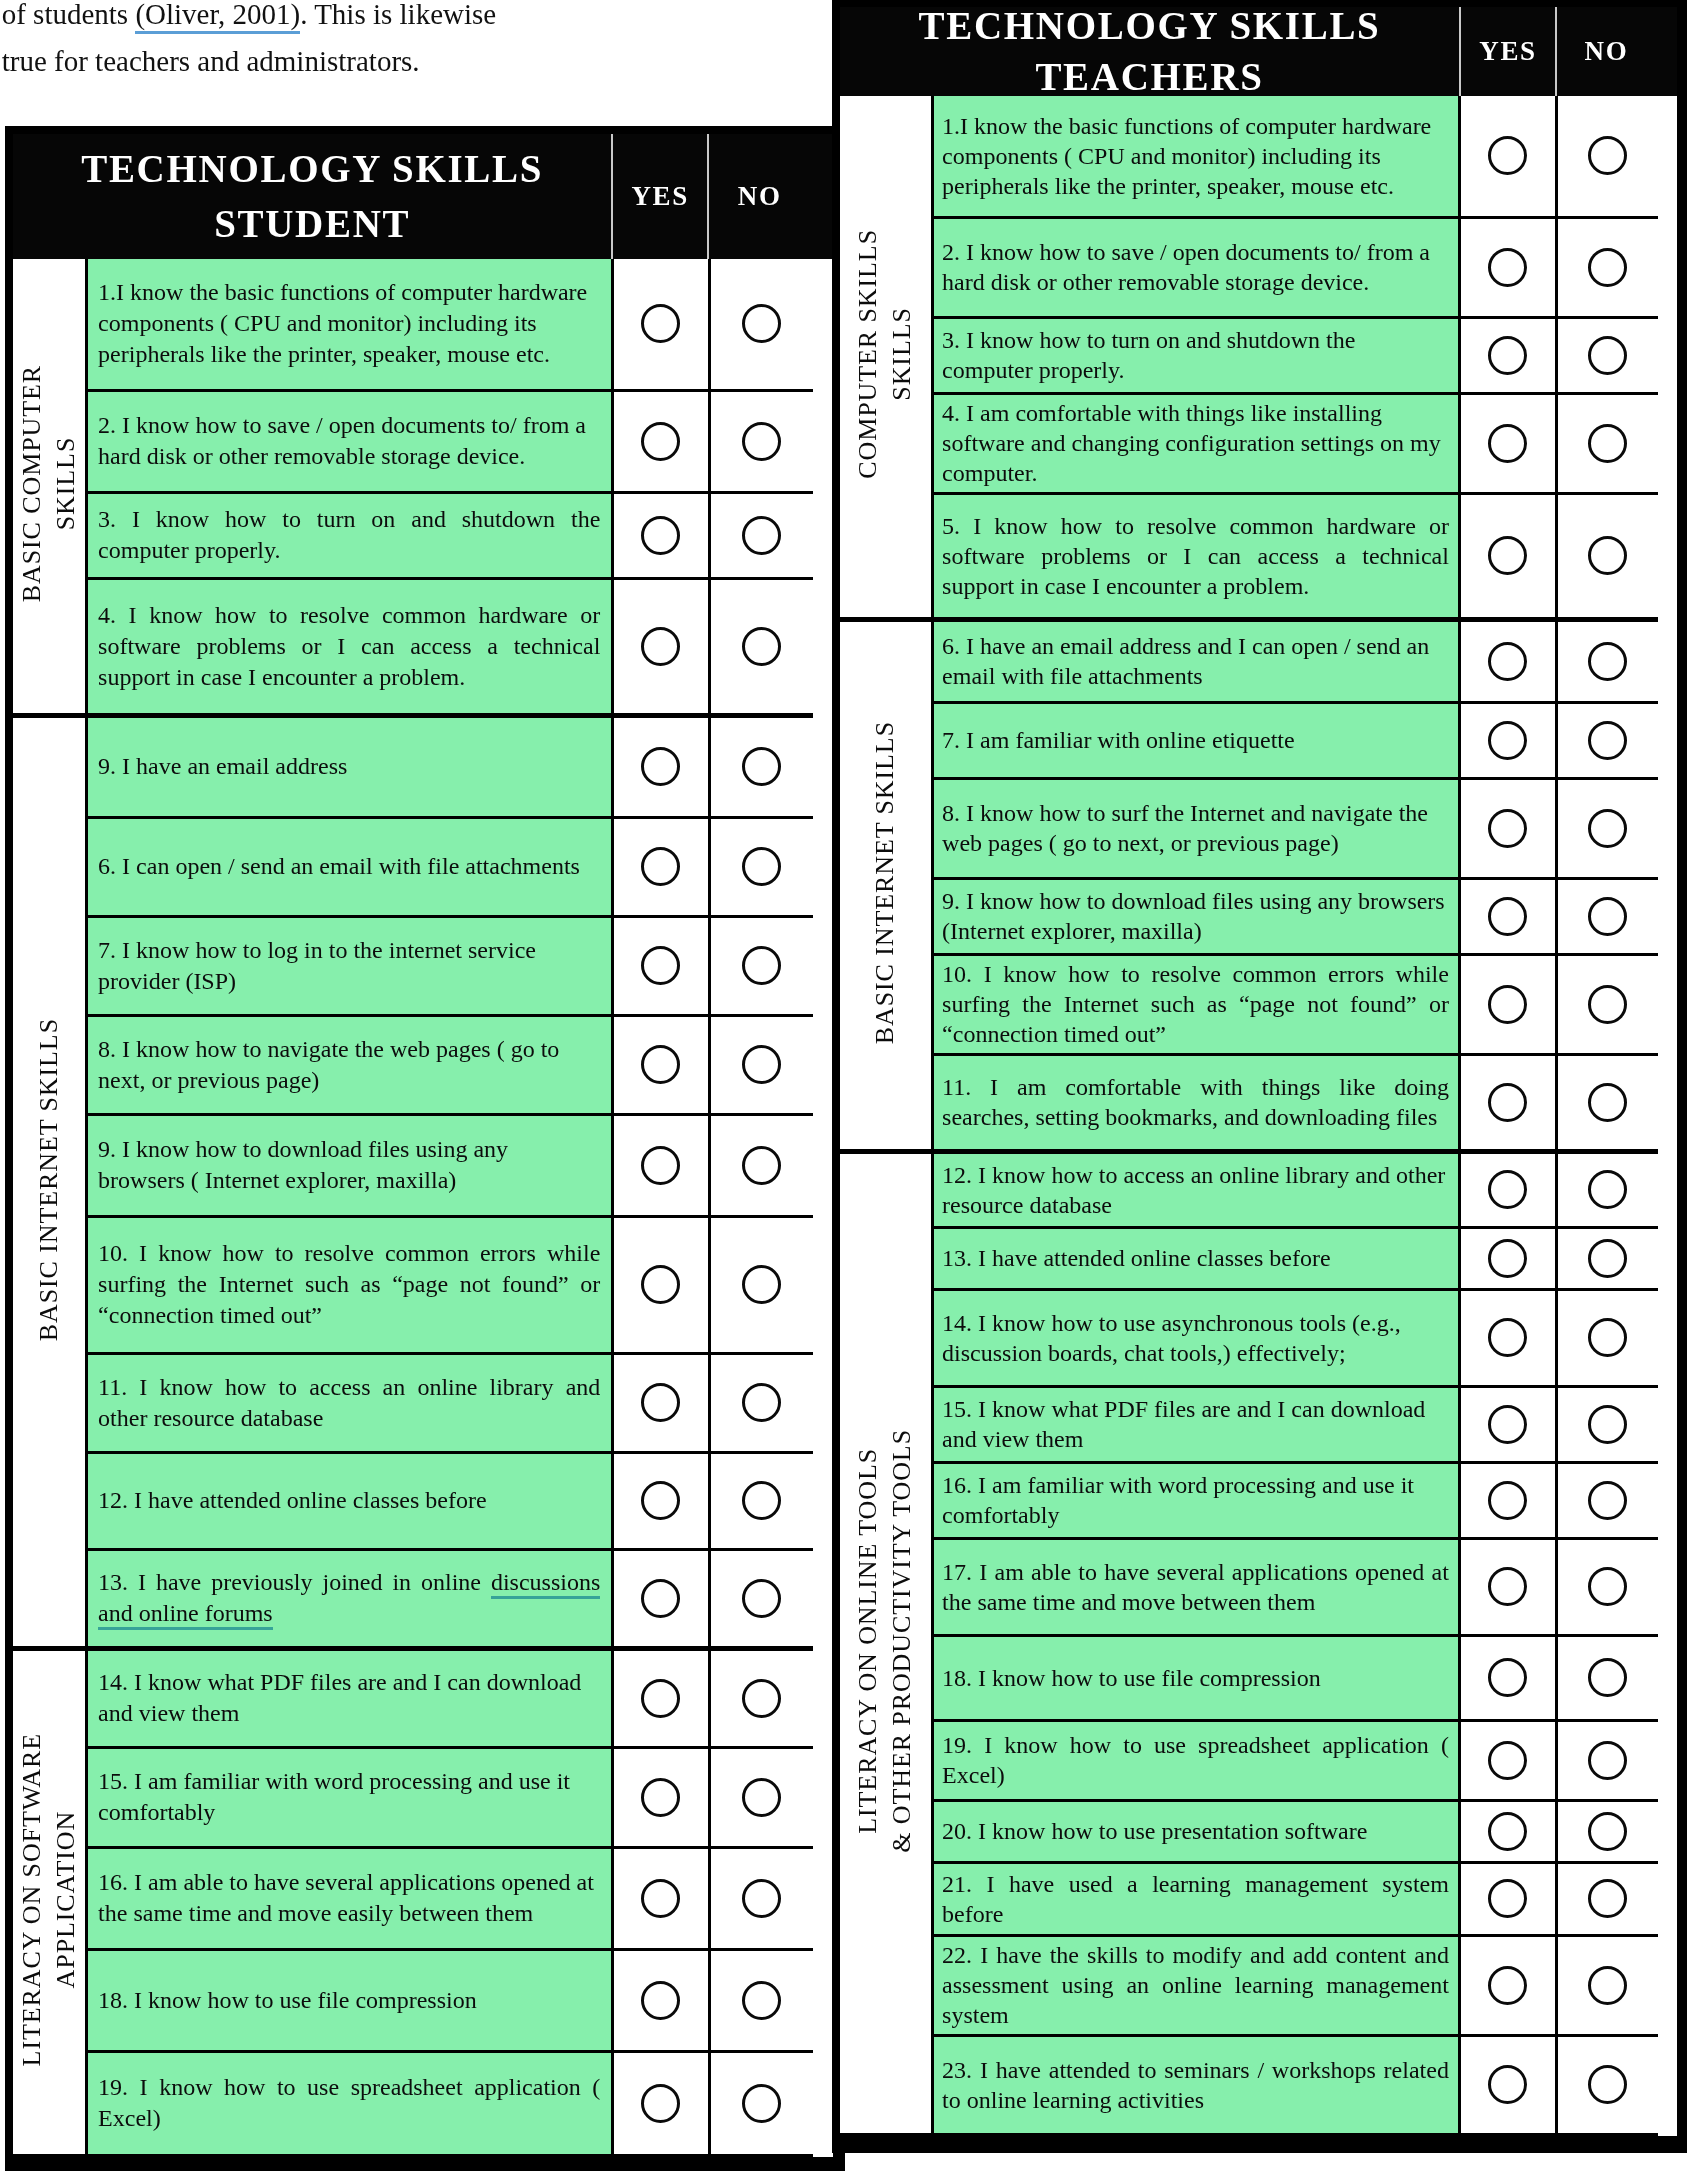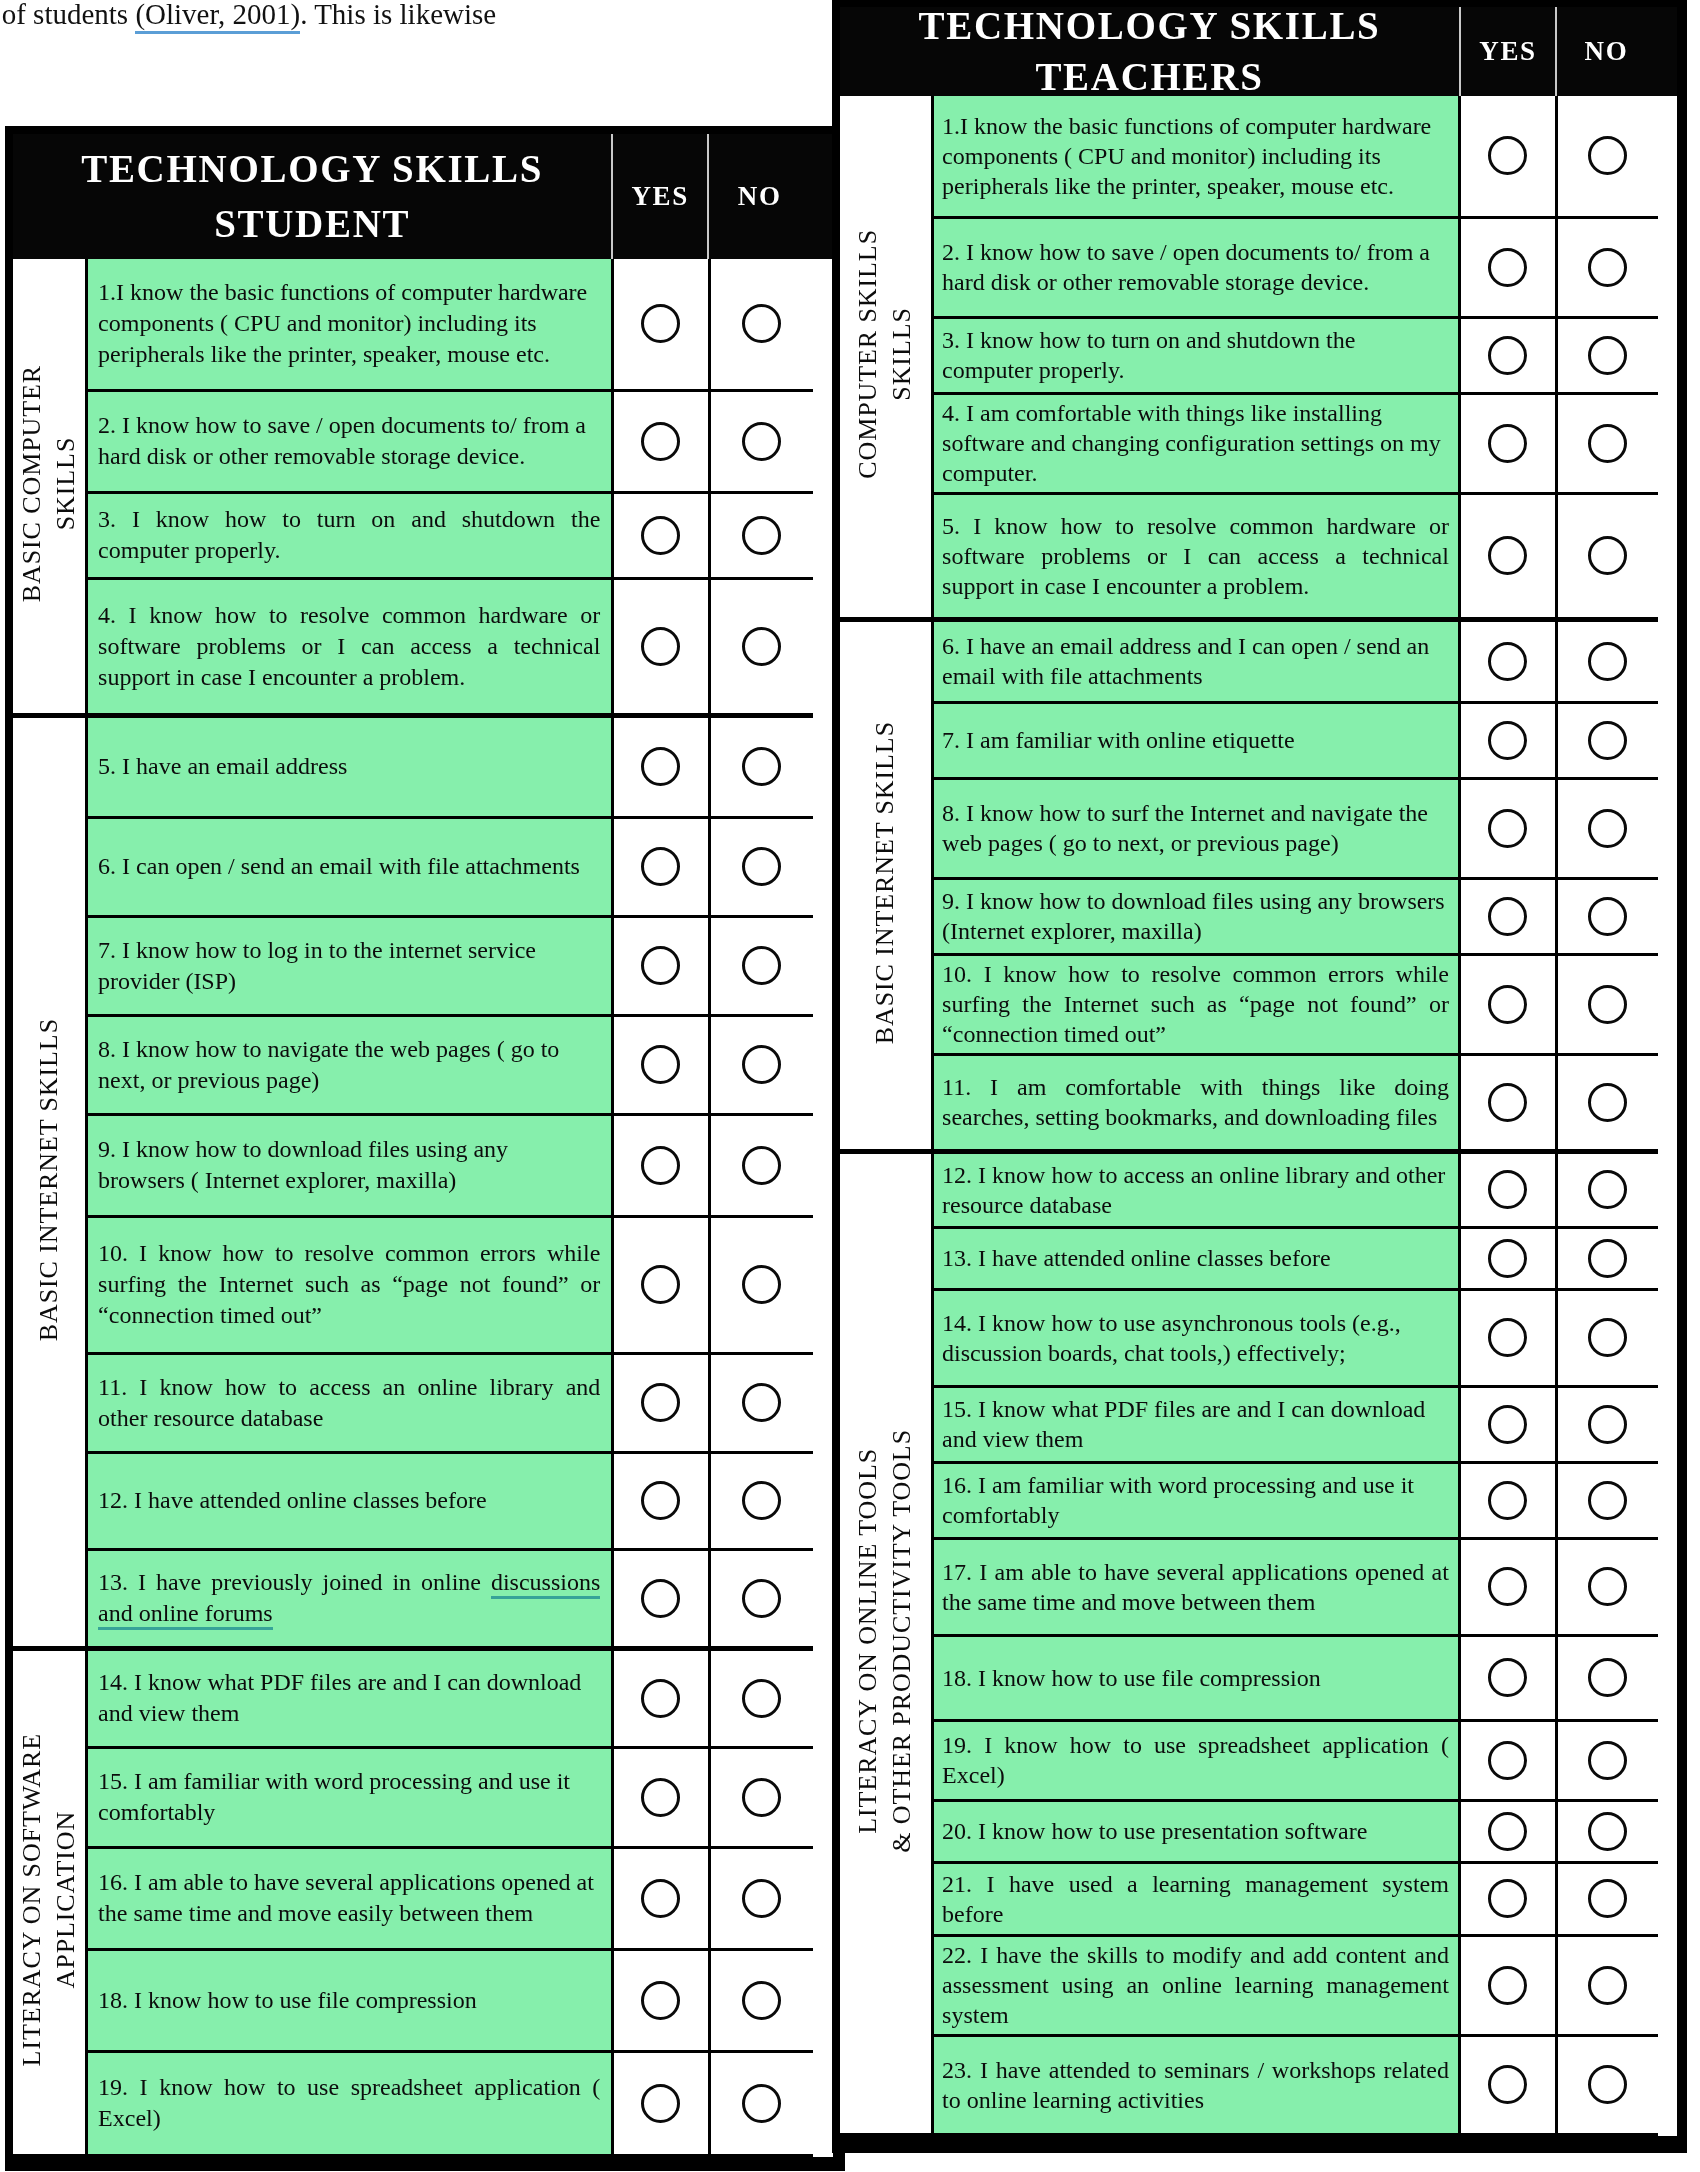--- a/index.html
+++ b/index.html
@@ -46,20 +46,21 @@
   td.q.just p{text-align:justify;}
   td.radio{text-align:center;}
   .circle{width:33px;height:33px;border:3.5px solid #0a0a0a;border-radius:50%;margin:0 auto;background:#fff;}
   .u-teal{border-bottom:3.5px solid #37a398;padding-bottom:0.9px;}
 </style>
 </head>
 <body>
 
 <div class="intro">
   <div><span>of students </span><span class="link" style="border-bottom-color: rgb(91, 158, 214);">(Oliver, 2001)</span><span>.  This is likewise</span></div>
+  <div>true for teachers and administrators.</div>
 </div>
 
 <section class="qtable left-table">
   <div class="thead" style="background: rgb(6, 6, 6); color: rgb(255, 255, 255);">
     <div class="th-title">
       <div>TECHNOLOGY SKILLS</div>
       <div>STUDENT</div>
     </div>
     <div class="th-yes">YES</div>
     <div class="th-no">NO</div>
@@ -113,21 +114,21 @@
           <td class="radio">
             <div class="circle"></div>
           </td>
           <td class="radio">
             <div class="circle"></div>
           </td>
         </tr>
         <tr class="cat-start" style="height: 102px;">
           <td class="cat" rowspan="9"><div class="cat-inner"><div>BASIC INTERNET SKILLS</div></div></td>
           <td class="q">
-            <p>5. I have an email address</p>
+            <p>9. I have an email address</p>
           </td>
           <td class="radio">
             <div class="circle"></div>
           </td>
           <td class="radio">
             <div class="circle"></div>
           </td>
         </tr>
         <tr style="height: 99px;">
           <td class="q">

